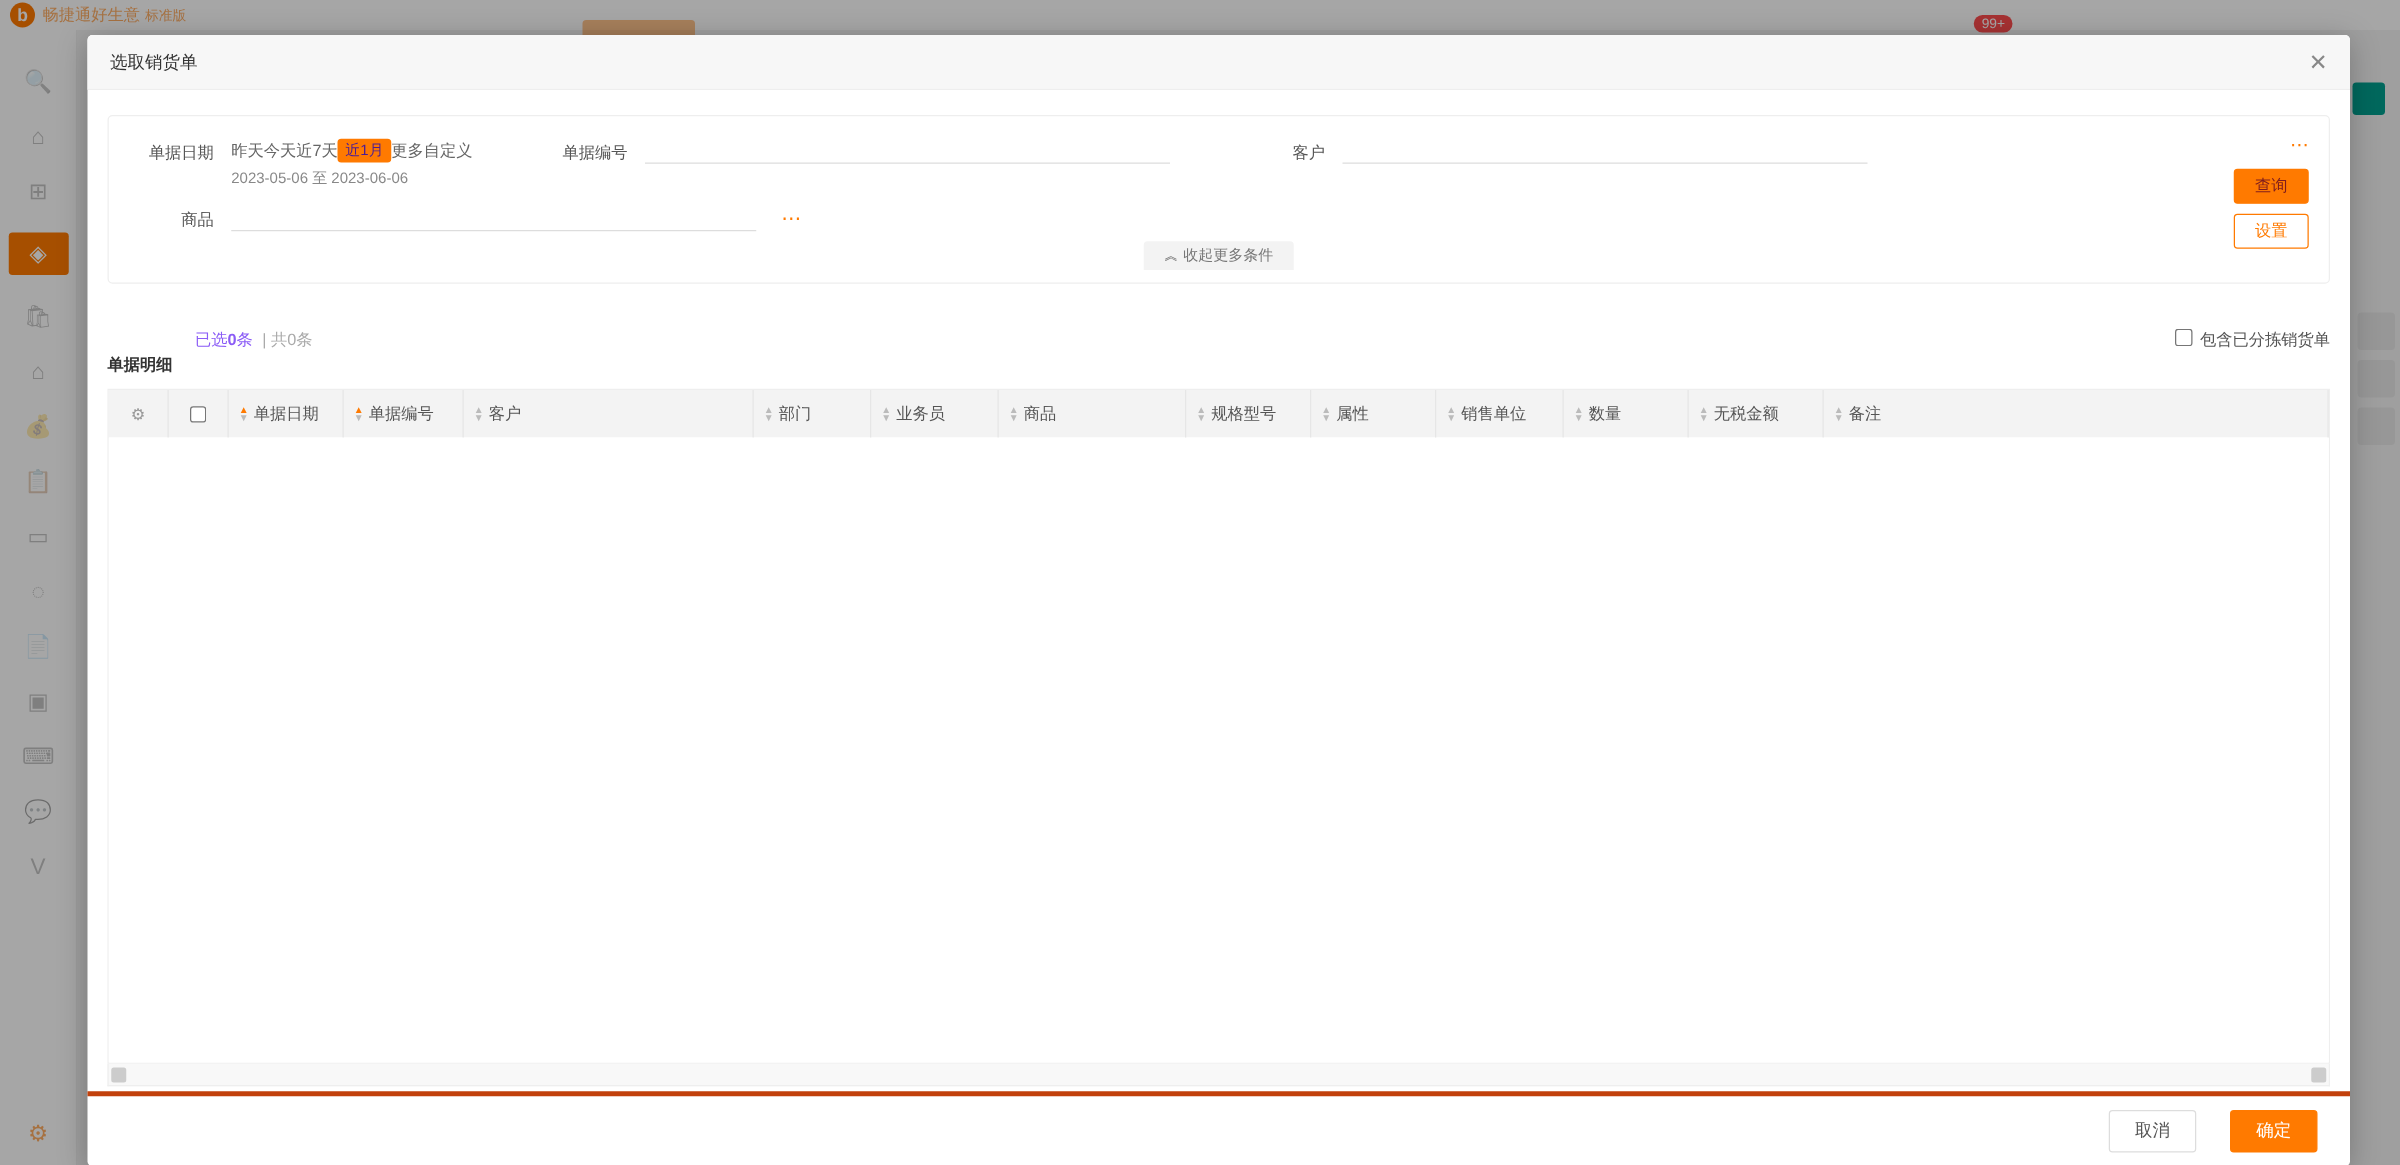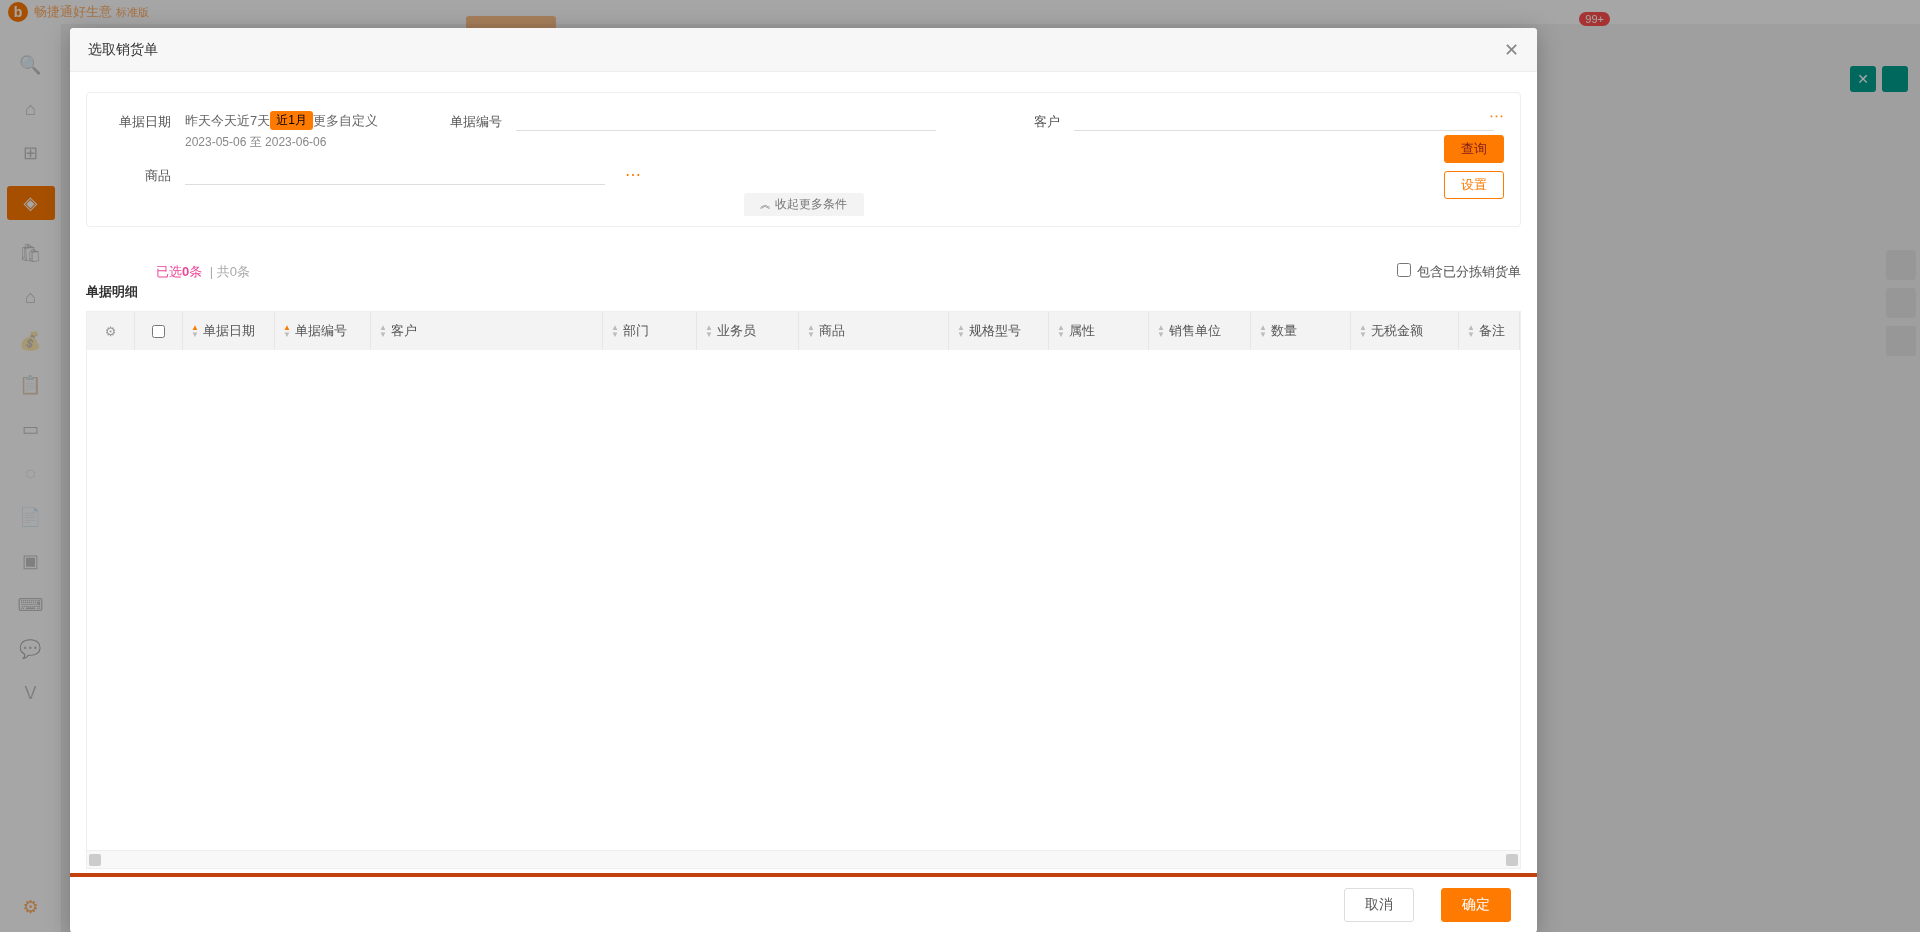--- a/index.html
+++ b/index.html
@@ -17,49 +17,49 @@
 .app-bg .side { position:absolute; left:0; top:24px; width:62px; bottom:0; background:#fff; display:flex; flex-direction:column; align-items:center; padding-top:30px; gap:22px; border-right:1px solid #eee;}
 .app-bg .side .icn { width:22px; height:22px; opacity:.35; display:flex; align-items:center; justify-content:center; font-size:18px; color:#555;}
 .app-bg .side .icn.active { opacity:1; background:#ff7a00; width:48px; height:34px; border-radius:3px; color:#fff;}
 .app-bg .side .gear-bottom { position:absolute; bottom:14px; color:#ff7a00; font-size:18px; opacity:.6;}
 .app-bg .right-strip { position:absolute; right:0; top:250px; width:34px; display:flex; flex-direction:column; gap:8px;}
 .app-bg .right-strip span{ width:30px; height:30px; background:#e9e9e9; border-radius:3px;}
 .app-bg .orange-btn-tr { position:absolute; top:16px; left:466px; width:90px; height:24px; background:#ff7a00; border-radius:3px; opacity:.45;}
 .overlay { position:absolute; inset:0; background:rgba(0,0,0,.35); }
 
 
-.modal { position:absolute; top:28px; left:70px; width:1467px; height:905px; background:#fff; border-radius:4px; box-shadow:0 4px 24px rgba(0,0,0,.25); display:flex; flex-direction:column; }
+.modal { position:absolute; top:28px; left:70px; width:1810px; height:905px; background:#fff; border-radius:4px; box-shadow:0 4px 24px rgba(0,0,0,.25); display:flex; flex-direction:column; }
 .modal-head { height:44px; border-bottom:1px solid #eee; display:flex; align-items:center; padding:0 18px; justify-content:space-between; background:#f7f7f7; border-radius:4px 4px 0 0;}
 .modal-title { font-size:14px; color:#333; }
 .close-x { font-size:18px; color:#888; cursor:pointer; }
 
 .modal-body { flex:1; padding:20px 16px 0 16px; overflow:hidden; position:relative;}
 .filter-card { border:1px solid #eee; border-radius:4px; padding:18px 20px 10px 20px; position:relative; }
 .row1 { display:flex; gap:60px; align-items:flex-start; }
 .fld { display:flex; align-items:flex-start; gap:14px; font-size:13px; color:#666; }
 .fld .lbl { width:64px; text-align:right; color:#555; padding-top:2px; white-space:nowrap;}
 .date-opts { display:flex; gap:0; align-items:flex-end; font-size:13px;}
 .date-opts .opt { color:#666; cursor:pointer; }
-.date-opts .opt.active { background:#ff7a00; color:#000000; padding:1px 6px; border-radius:3px; font-size:12px;}
+.date-opts .opt.active { background:#ff7a00; color:#4c1d95; padding:1px 6px; border-radius:3px; font-size:12px;}
 .date-line2 { font-size:12px; color:#888; margin-top:4px;}
 .ul-input { border:none; border-bottom:1px solid #ddd; width:420px; font-size:13px; padding:2px 0; background:transparent;}
 .fld.customer .ul-input{ width:420px;}
 .more-dots { color:#ff7a00; font-size:16px; cursor:pointer; margin-left:6px;}
 .btns-right { position:absolute; right:16px; top:14px; display:flex; flex-direction:column; gap:8px; }
 .btns-right .more-d { color:#ff7a00; font-size:15px; text-align:right; margin-bottom:2px; cursor:pointer;}
 .btn { width:60px; height:28px; border-radius:3px; font-size:13px; display:flex; align-items:center; justify-content:center; cursor:pointer; }
 .btn.primary { background:#ff7a00; color:#7f1d1d; border:1px solid #ff7a00;}
 .btn.outline { background:#fff; color:#ff7a00; border:1px solid #ff7a00;}
 .row2 { margin-top:14px; display:flex;}
 .collapse-bar { margin:8px auto 0; width:120px; background:#f3f3f3; border-radius:3px 3px 0 0; font-size:12px; color:#777; text-align:center; padding:3px 0; cursor:pointer;}
 .collapse-bar .chev{ font-size:11px; margin-right:4px;}
 
 .list-head { display:flex; align-items:center; margin-top:16px; font-size:13px;}
 .list-head .t1 { font-weight:bold; color:#333; margin-right:18px;margin-top:40px;}
-.list-head .sel { color:#ec4899;}
+.list-head .sel { color:#8b5cf6;}
 .list-head .total { color:#aaa; margin-left:4px;}
 .list-head .right { margin-left:auto; display:flex; gap:6px; color:#555; font-size:13px;}
 .list-head .right input{ width:14px; height:14px;}
 
 .tbl { margin-top:10px; border:1px solid #eee; }
 .tbl .thead { background:#f3f3f3; height:38px; display:flex; align-items:stretch; font-size:13px; color:#555;}
 .tbl .th { border-right:1px solid #e6e6e6; display:flex; align-items:center; padding:0 8px; gap:4px; white-space:nowrap;}
 .tbl .th .sorter { display:flex; flex-direction:column; font-size:8px; line-height:7px; color:#bbb;}
 .tbl .th .sorter .up{ color:#ff7a00;}
 .tbl .th.gear{ width:48px; justify-content:center; color:#999;}

